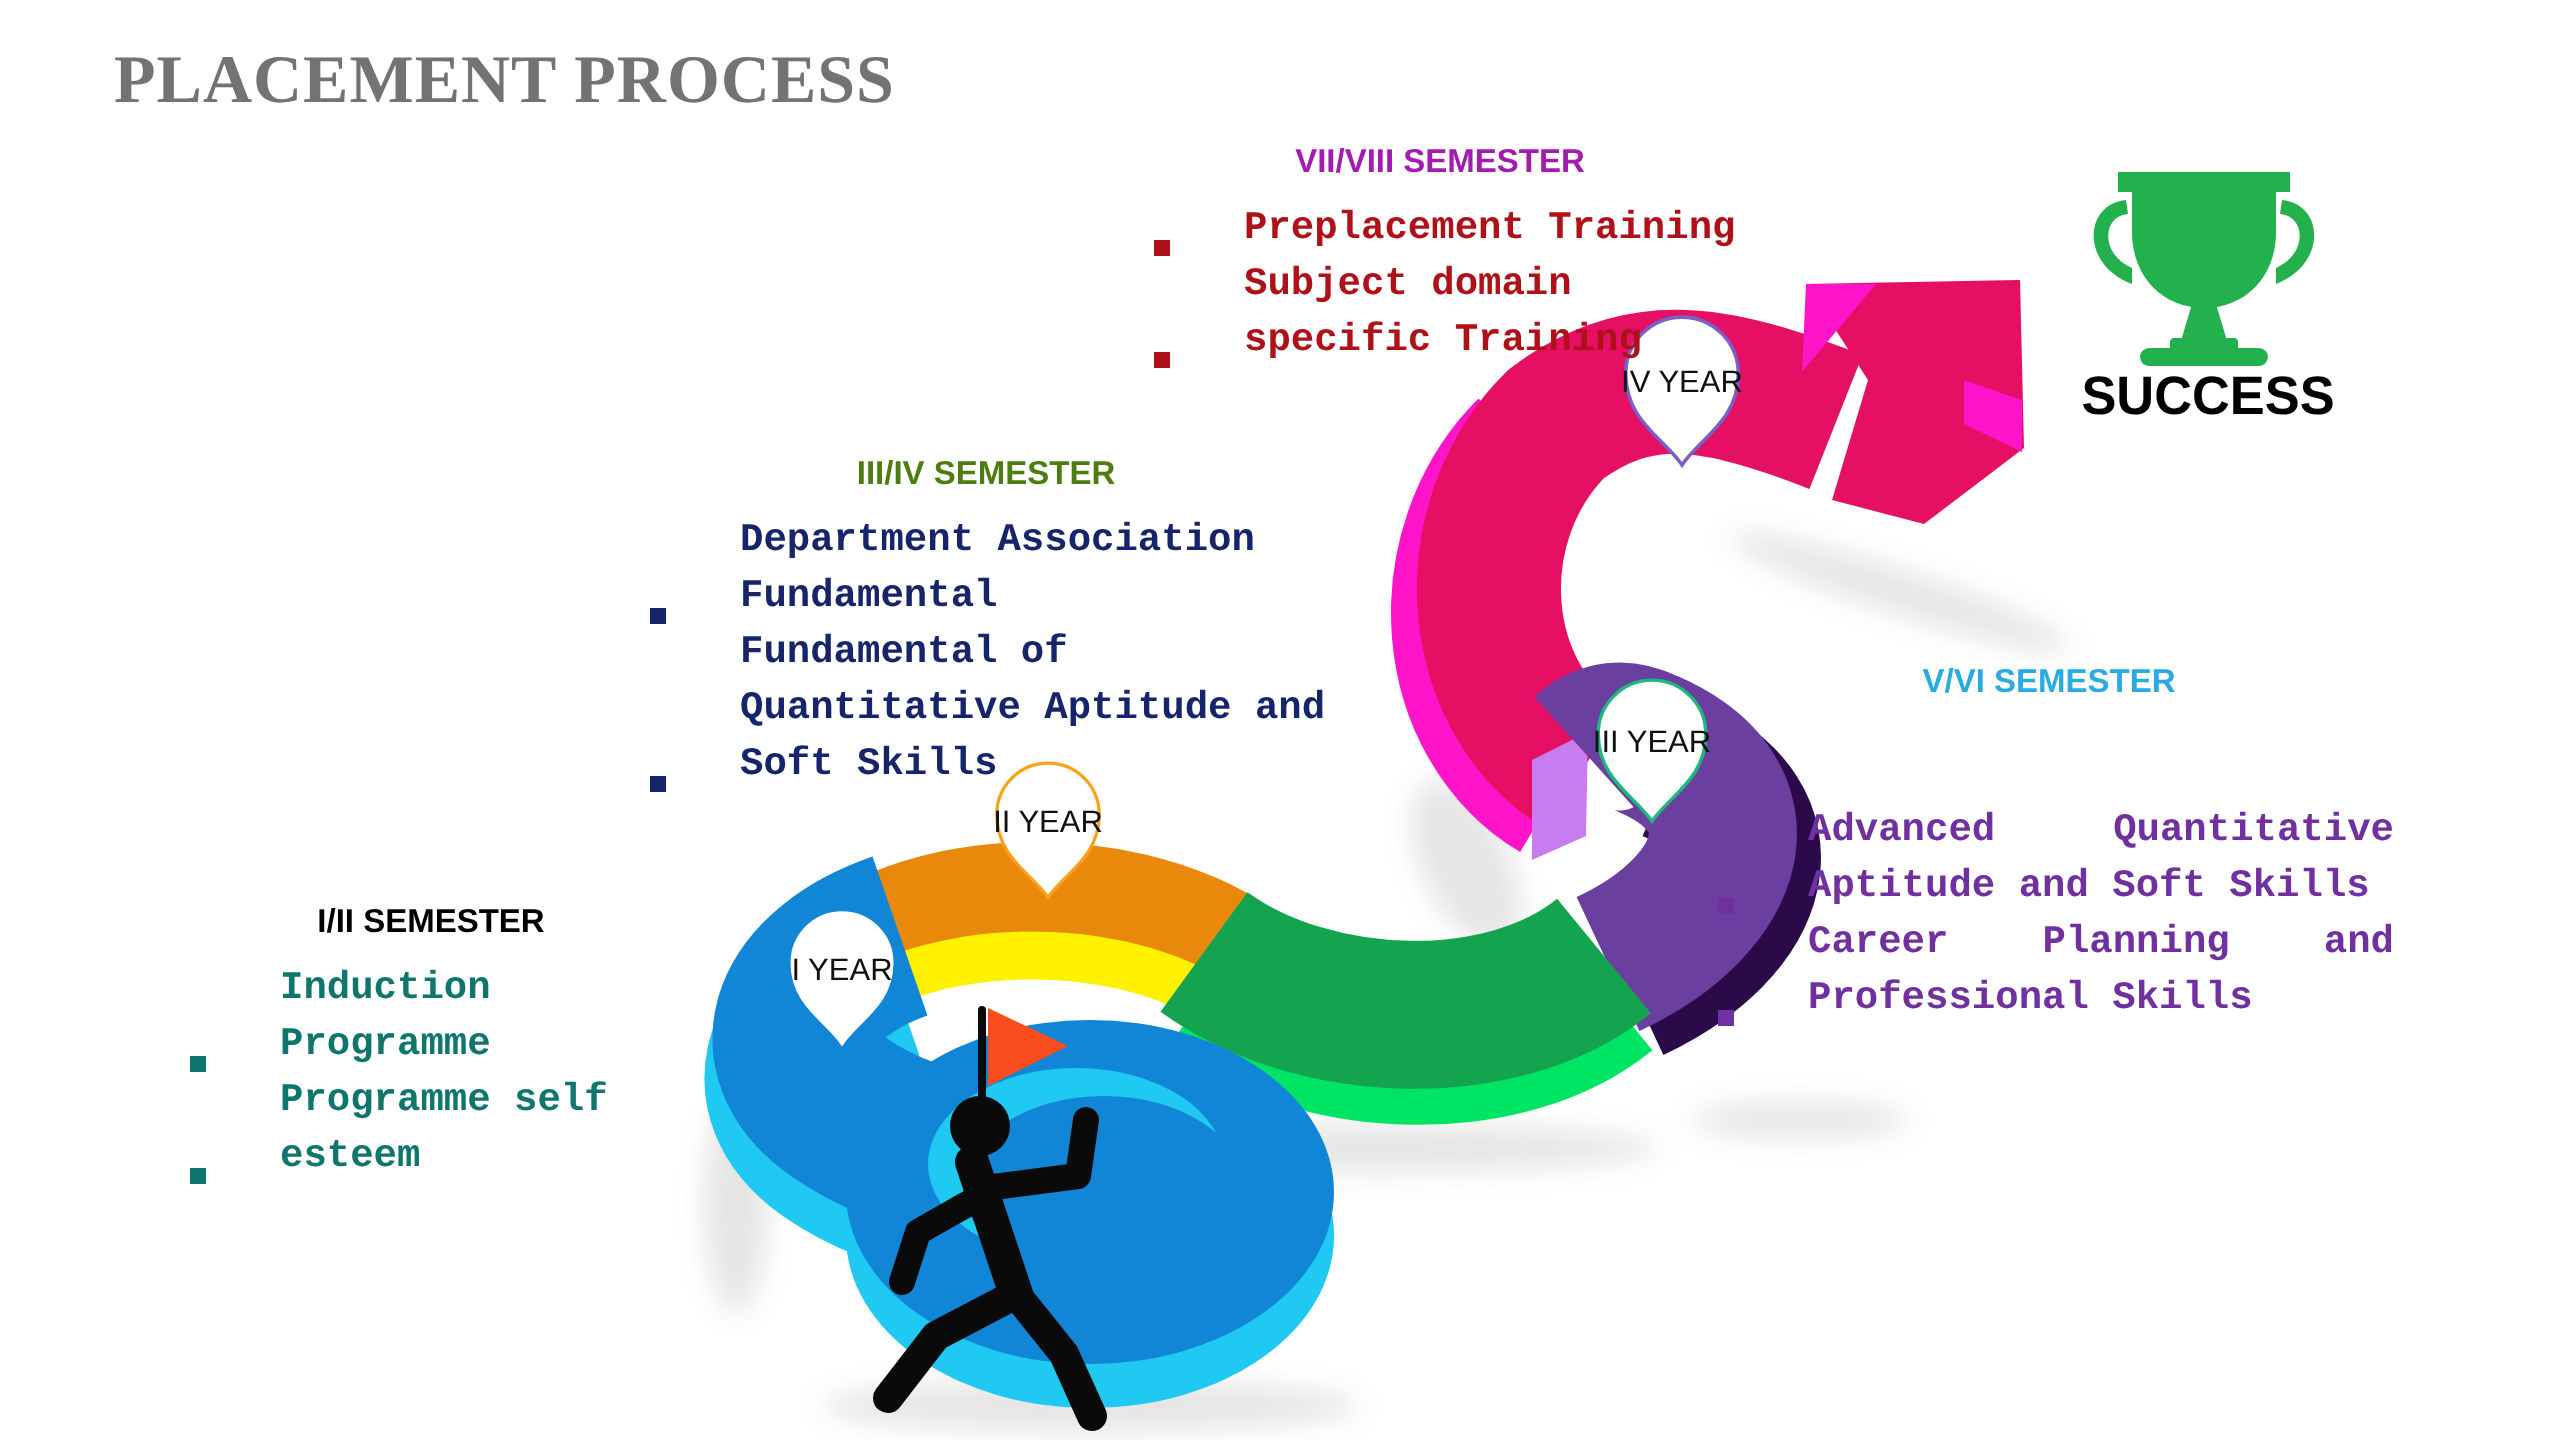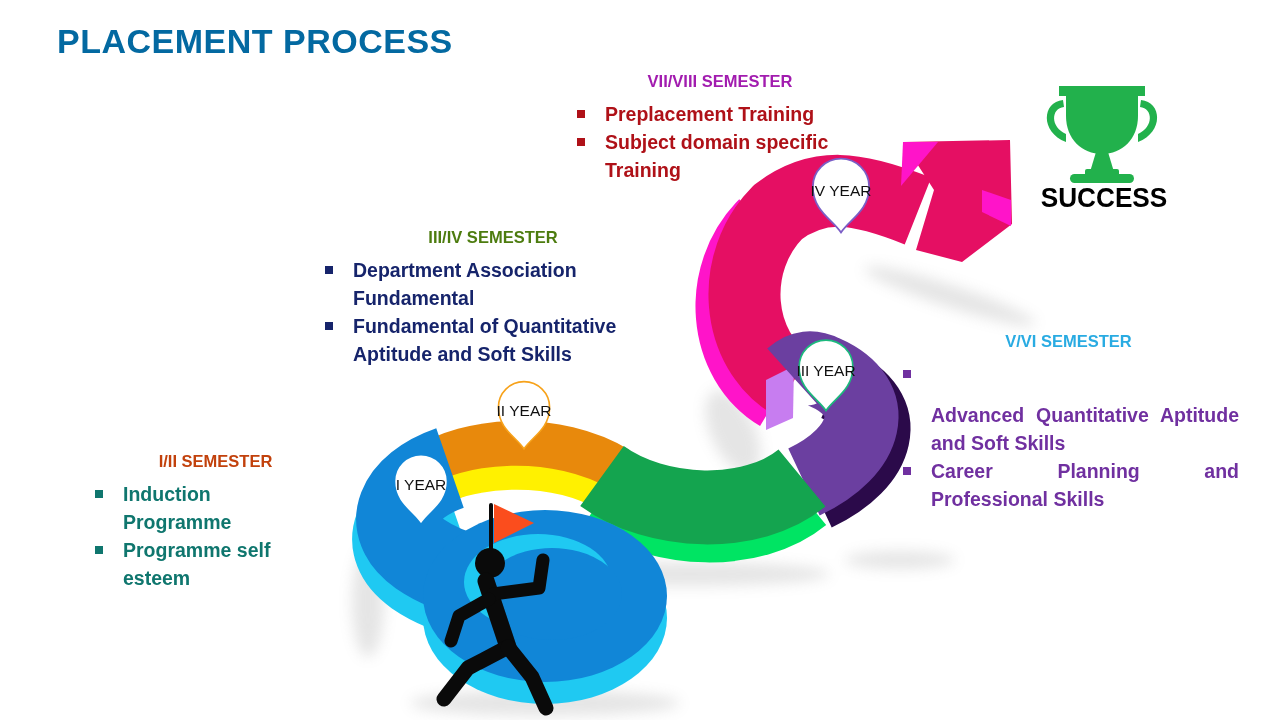--- a/index.html
+++ b/index.html
@@ -4,21 +4,21 @@
 <style>
   html,body{margin:0;padding:0;background:#fff;}
   .stage{position:relative;width:1280px;height:720px;background:#ffffff;overflow:hidden;
          font-family:"Liberation Sans",sans-serif;}
   .abs{position:absolute;}
   .title{font-weight:bold;font-size:34px;letter-spacing:.5px;}
   .bg-svg{position:absolute;left:0;top:0;}
   .sem{position:absolute;}
   .sem-h{font-weight:bold;font-size:16.5px;text-align:center;margin-bottom:9px;}
   .items{display:flex;flex-direction:column;}
-  .item{display:flex;gap:20px;padding-left:7px;align-items:flex-start;}
+  .item{display:flex;gap:37px;padding-left:7px;align-items:flex-end;font-family:Liberation Mono, monospace;}
   .sq{width:8px;height:8px;background:currentColor;margin-top:10px;flex:none;}
   .itx{font-weight:bold;font-size:19.5px;line-height:28px;}
   .just .itx{text-align:justify;}
   .success{font-weight:bold;font-size:27px;text-align:center;transform:scaleX(.97);color:#000;}
   svg text.pin-label{font-family:"Liberation Sans",sans-serif;font-size:15.5px;fill:#101010;text-anchor:middle;}
 </style>
 </head>
 <body>
 
 <div class="stage">
@@ -95,24 +95,24 @@
       <rect x="1059" y="86" width="86" height="10"></rect>
       <path d="M 1066 96 h 72 v 20 c 0 23 -16 38 -36 38 c -20 0 -36 -15 -36 -38 z"></path>
       <path d="M 1063 100 C 1042 102 1040 132 1066 142 L 1066 134 C 1050 127 1051 108 1064 107 Z"></path>
       <path d="M 1141 100 C 1162 102 1164 132 1138 142 L 1138 134 C 1154 127 1153 108 1140 107 Z"></path>
       <path d="M 1096 152 h 12 l 6 20 h -24 z"></path>
       <rect x="1085" y="169" width="34" height="8" rx="2"></rect>
       <rect x="1070" y="174" width="64" height="9" rx="4.5"></rect>
     </g>
   </svg>
 
-  <div class="abs title" style="left: 57px; top: 22px; color: #0369a1;">PLACEMENT PROCESS</div>
+  <div class="abs title" style="left: 57px; top: 22px; color: #737373; font-family: Liberation Serif, serif;">PLACEMENT PROCESS</div>
 
   <div class="sem" style="left:88px;top:452px;width:255px;">
-    <div class="sem-h" style="color: #c2410c;">I/II SEMESTER</div>
+    <div class="sem-h" style="color: #000000;">I/II SEMESTER</div>
     <div class="items" style="color: #0f766e;">
       <div class="item">
         <span class="sq"></span>
         <span class="itx" style="max-width:165px;">Induction Programme</span>
       </div>
       <div class="item">
         <span class="sq"></span>
         <span class="itx">Programme self esteem</span>
       </div>
     </div>
@@ -125,21 +125,21 @@
         <span class="sq"></span>
         <span class="itx" style="max-width:315px;">Department Association Fundamental</span>
       </div>
       <div class="item">
         <span class="sq"></span>
         <span class="itx" style="max-width:315px;">Fundamental of Quantitative Aptitude and Soft Skills</span>
       </div>
     </div>
   </div>
 
-  <div class="sem just" style="left:896px;top:332px;width:345px;">
+  <div class="sem just" style="left:852px;top:332px;width:345px;">
     <div class="sem-h" style="color: rgb(41, 171, 226);">V/VI SEMESTER</div>
     <div class="items" style="color: rgb(112, 48, 160);">
       <div class="item">
         <span class="sq"></span>
         <span class="itx" style="width:308px;margin-top:41px;">Advanced Quantitative Aptitude and Soft Skills</span>
       </div>
       <div class="item">
         <span class="sq"></span>
         <span class="itx" style="width:308px;">Career Planning and Professional Skills</span>
       </div>

